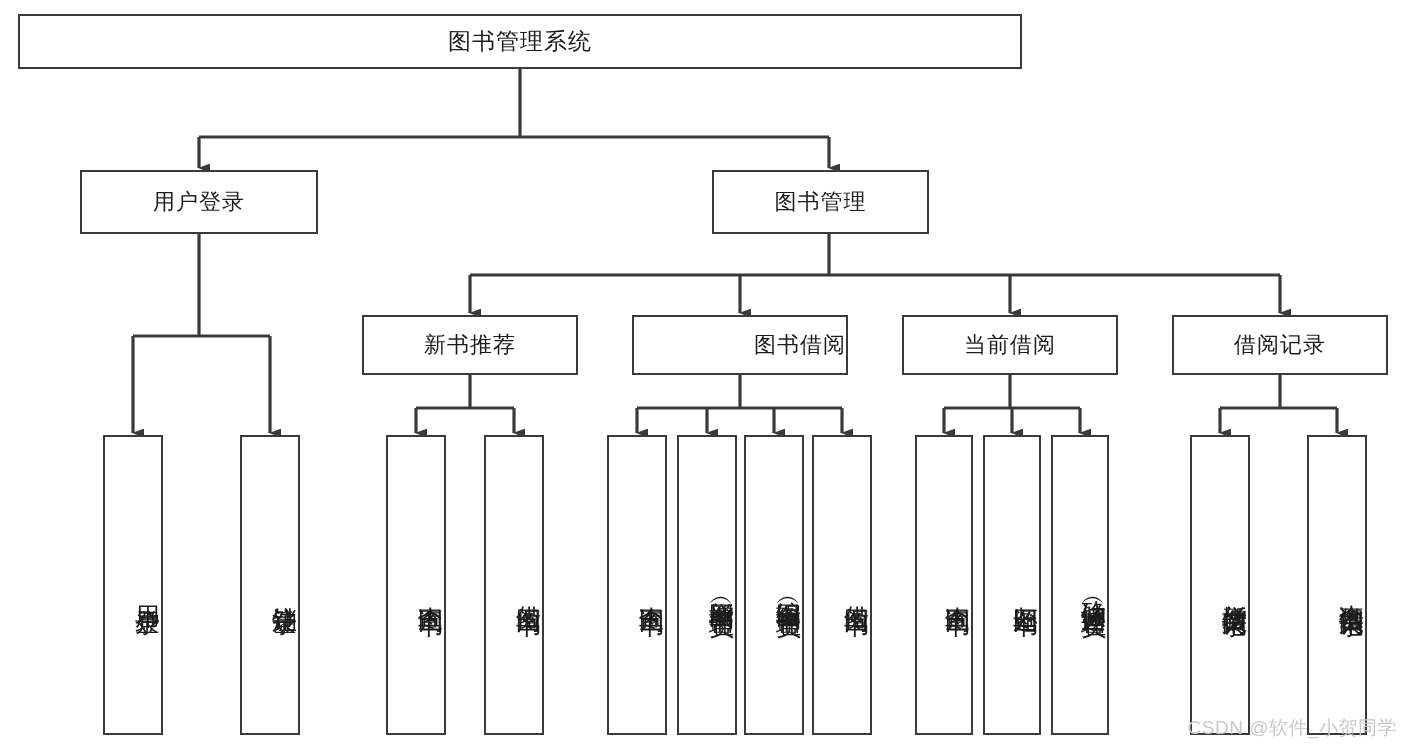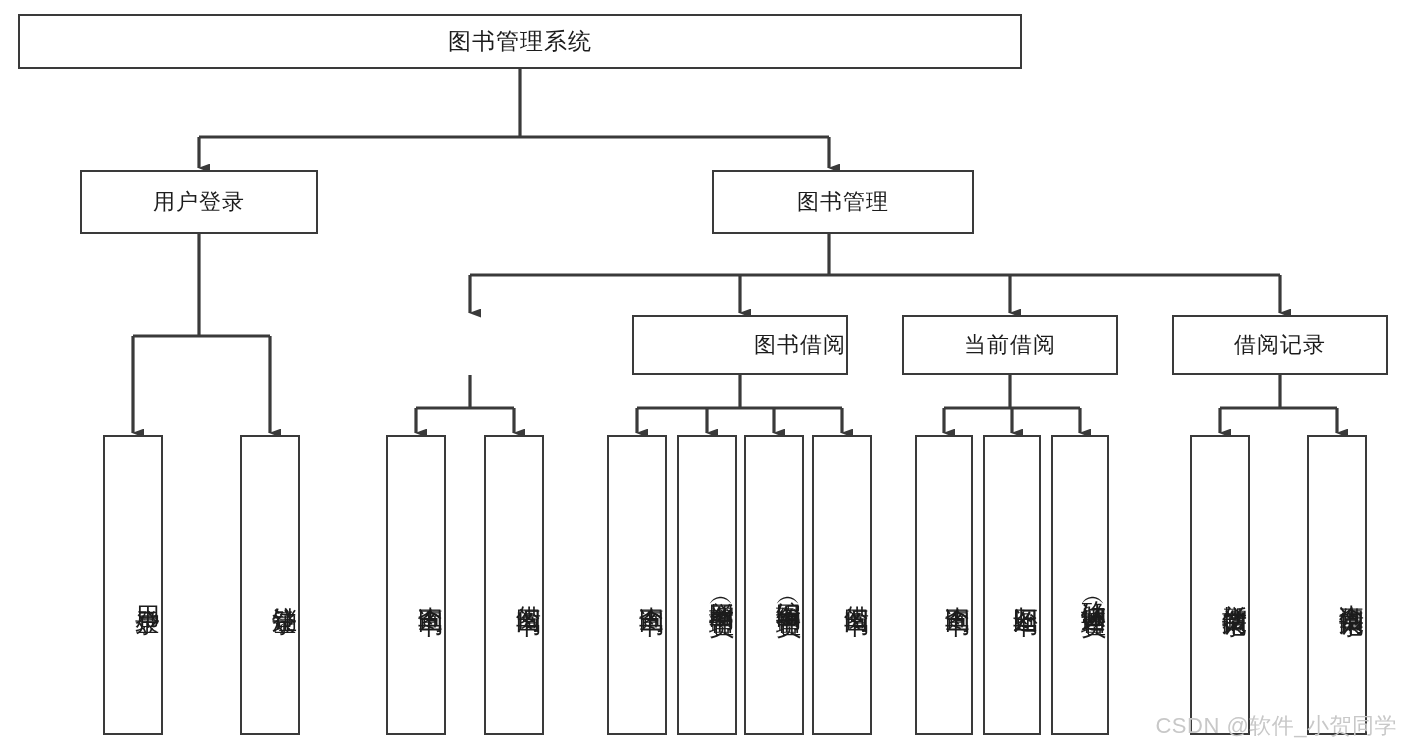--- a/index.html
+++ b/index.html
@@ -56,21 +56,21 @@
   .node.v .vtxt {
     writing-mode: vertical-rl;
     text-orientation: upright;
     display: block;
     white-space: normal;
   }
   #watermark {
     position: absolute;
     right: 8px;
     bottom: 6px;
-    font-size: 22px;
+    font-size: 19px;
     color: #c8c8c8;
     letter-spacing: 0.5px;
     white-space: nowrap;
     font-family: "Liberation Sans", "DejaVu Sans", sans-serif;
   }
 </style>
 </head>
 <body>
 
 <div id="canvas">
@@ -125,24 +125,27 @@
     </g>
   </svg>
 
   <div class="node h root" style="left: 18px; top: 14px; width: 1004px; height: 55px;">
     <span>图书管理系统</span>
   </div>
 
   <div class="node h" style="left: 80px; top: 170px; width: 238px; height: 64px;">
     <span>用户登录</span>
   </div>
-  <div class="node h" style="left: 712px; top: 170px; width: 262px; height: 64px; font-family: Liberation Serif, serif;">
+  <div class="node h" style="left: 712px; top: 170px; width: 217px; height: 64px; font-family: Liberation Serif, serif;">
     <span>图书管理</span>
   </div>
 
+  <div class="node h" style="left: 362px; top: 315px; width: 216px; height: 60px;">
+    <span>新书推荐</span>
+  </div>
   <div class="node h" style="left: 632px; top: 315px; width: 216px; height: 60px; justify-content: flex-end;">
     <span>图书借阅</span>
   </div>
   <div class="node h" style="left: 1172px; top: 315px; width: 216px; height: 60px;">
     <span>借阅记录</span>
   </div>
   <div class="node h" style="left: 902px; top: 315px; width: 216px; height: 60px;">
     <span>当前借阅</span>
   </div>
 

